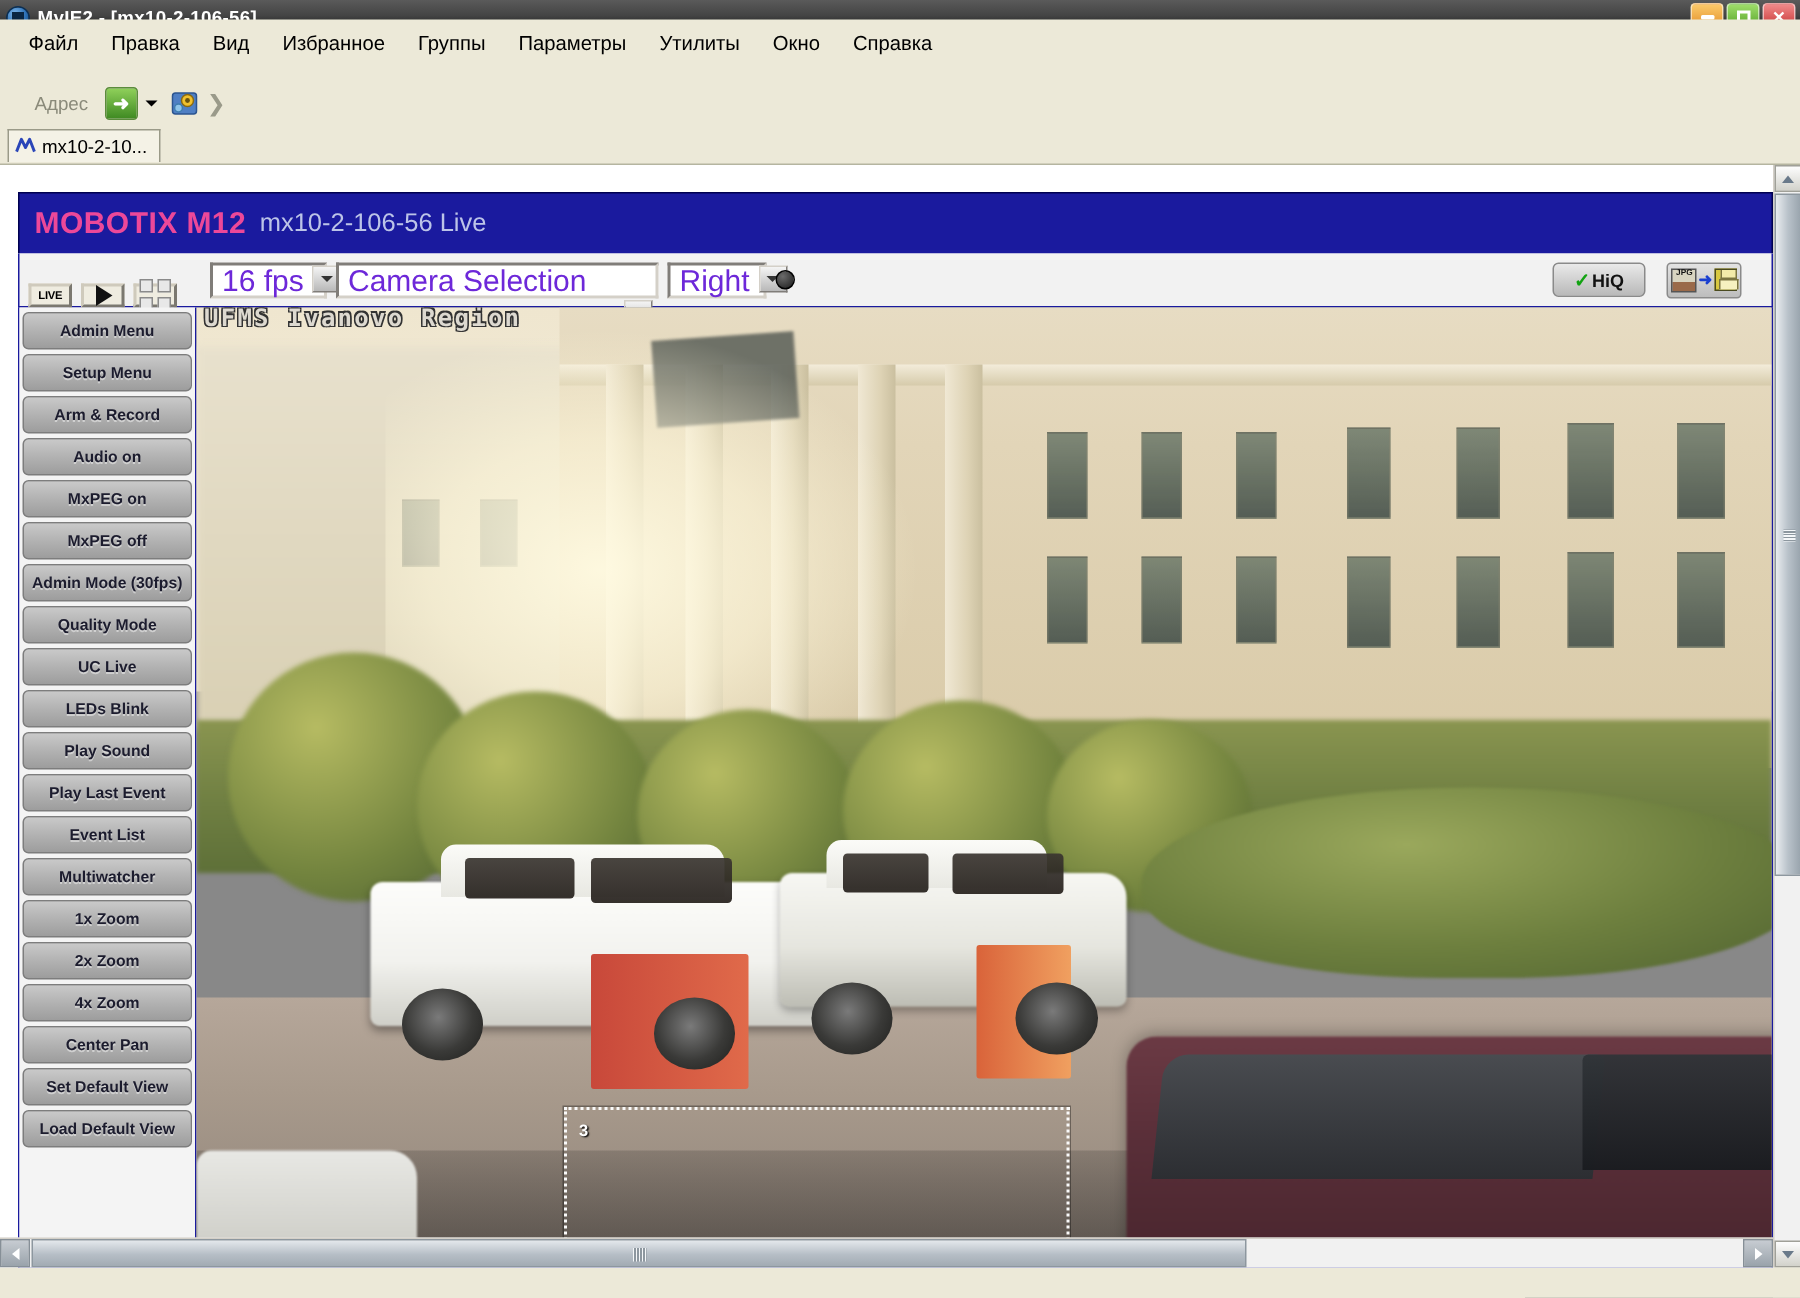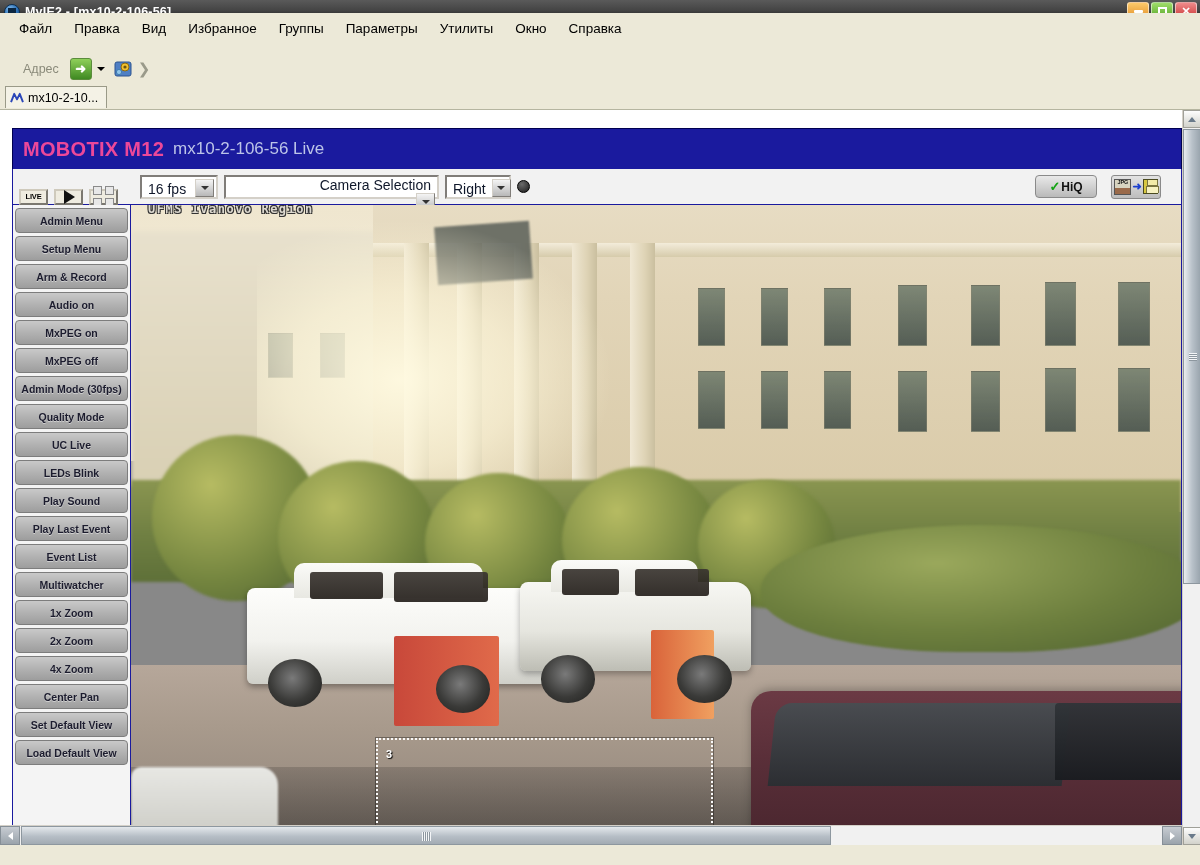--- a/index.html
+++ b/index.html
@@ -132,21 +132,21 @@
     font-size: 8px; font-weight: bold; margin-top: 20px;
   }
   .tb-btn.live { font-size:7.5px; letter-spacing:-.2px; }
   .tri-play { width:0;height:0;border-top:7px solid transparent;border-bottom:7px solid transparent;border-left:11px solid #111; margin-left:2px;}
   .grid4 { display:grid; grid-template-columns: 9px 9px; grid-template-rows: 9px 9px; gap: 3px; }
   .grid4 span { background:#e8e8e8; border:1px solid #8a8a8a; display:block; }
   .tb-gap { width: 10px; }
 
   .sel {
     height: 24px; background:#fff; border: 2px inset #d4d0c8;
-    display:flex; align-items:flex-end; font-size: 14px; color:#0f172a;
+    display:flex; align-items:flex-start; font-size: 20px; color:#6d28d9;
   }
   .sel span.lbl { padding: 0 6px; white-space: nowrap; }
   .sel .arrowbox {
     width: 19px; height: 18px; margin-left:auto; margin-right:2px;
     background: linear-gradient(to bottom,#f4f4f4,#b8b8b8);
     border: 1px outset #d4d0c8;
     display:flex; align-items:center; justify-content:center; flex:none;
   }
   .arrowbox .caret-dn { border-top-color:#333; }
   .sel-fps { width: 78px; }
@@ -305,23 +305,23 @@
     position:absolute; left: 88%; top: 78%; width: 14%; height: 12%;
     background: linear-gradient(to bottom, rgba(48,52,56,.95), rgba(26,28,32,.98));
     border-radius: 4px 4px 0 0;
   }
   .car-left-edge {
     position:absolute; left:0; top:88%; width:14%; height:14%;
     background: linear-gradient(to bottom,#e8e8e4,#c4c4bd);
     border-radius: 10px 18px 0 0; filter: blur(.8px);
   }
   .ovl-text {
-    position:absolute; left: 17px; top: -3px;
+    position:absolute; left: 5px; top: -3px;
     font-family: "DejaVu Sans Mono", monospace;
-    font-size: 12px; font-weight: bold; color:#ddd9d0;
+    font-size: 16px; font-weight: bold; color:#ddd9d0;
     text-shadow: 1px 1px 0 #333, -1px -1px 0 #333, 1px -1px 0 #333, -1px 1px 0 #333;
     letter-spacing: 1.5px; white-space: nowrap;
   }
   .sel-rect {
     position:absolute; left: 245px; top: 533px; width: 337px; height: 101px;
     border: 2px dotted #fafafa; box-shadow: 0 0 0 1px rgba(0,0,0,.35);
   }
   .sel-rect-label {
     position:absolute; left: 8px; top: 8px;
     font-size: 11px; font-weight: bold; color:#fff;

